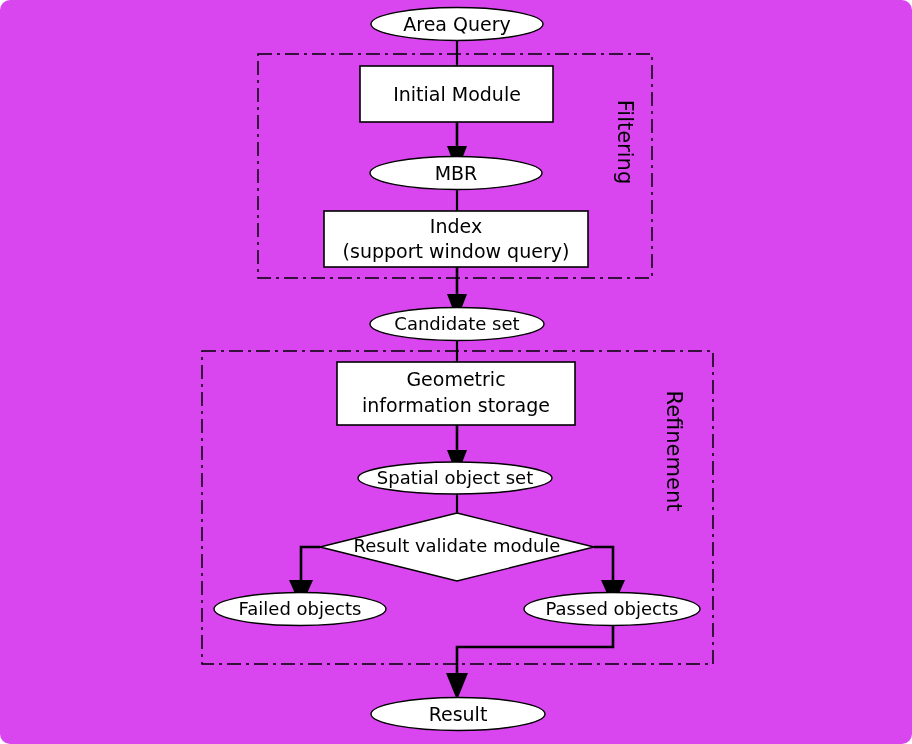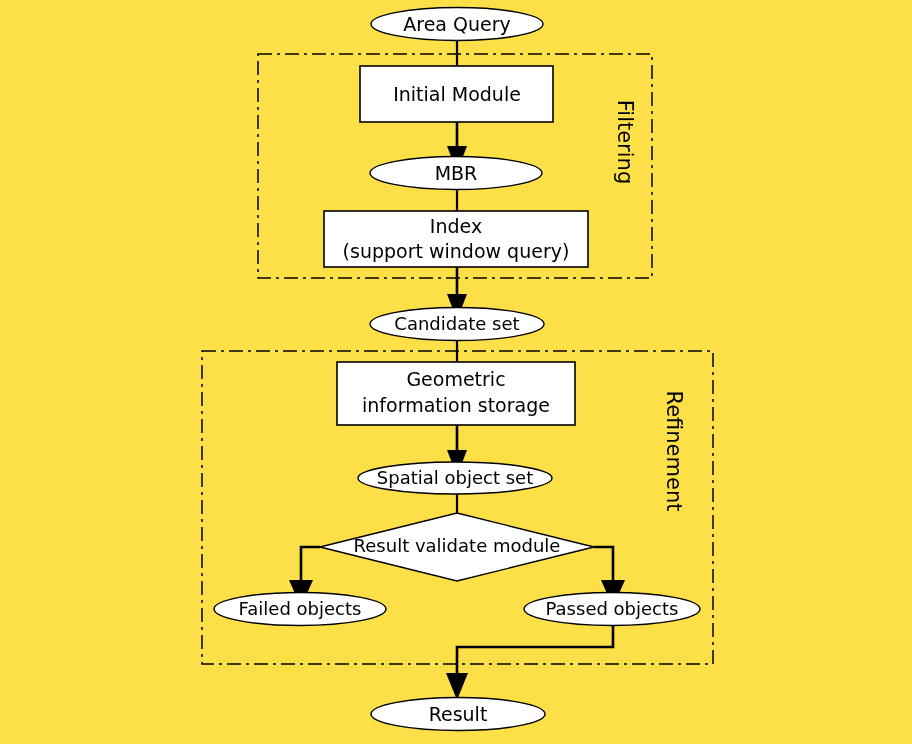--- a/index.html
+++ b/index.html
@@ -7,22 +7,23 @@
     padding: 0;
     background: #ffffff;
   }
   body {
     font-family: "DejaVu Sans", sans-serif;
   }
   #canvas {
     position: relative;
     width: 912px;
     height: 744px;
-    background: #fde047;
+    background: #d946ef;
     overflow: hidden;
+    border-radius: 10px;
   }
   #flow-svg {
     position: absolute;
     left: 0;
     top: 0;
     width: 912px;
     height: 744px;
   }
   .shape-text {
     font-family: "DejaVu Sans", sans-serif;

